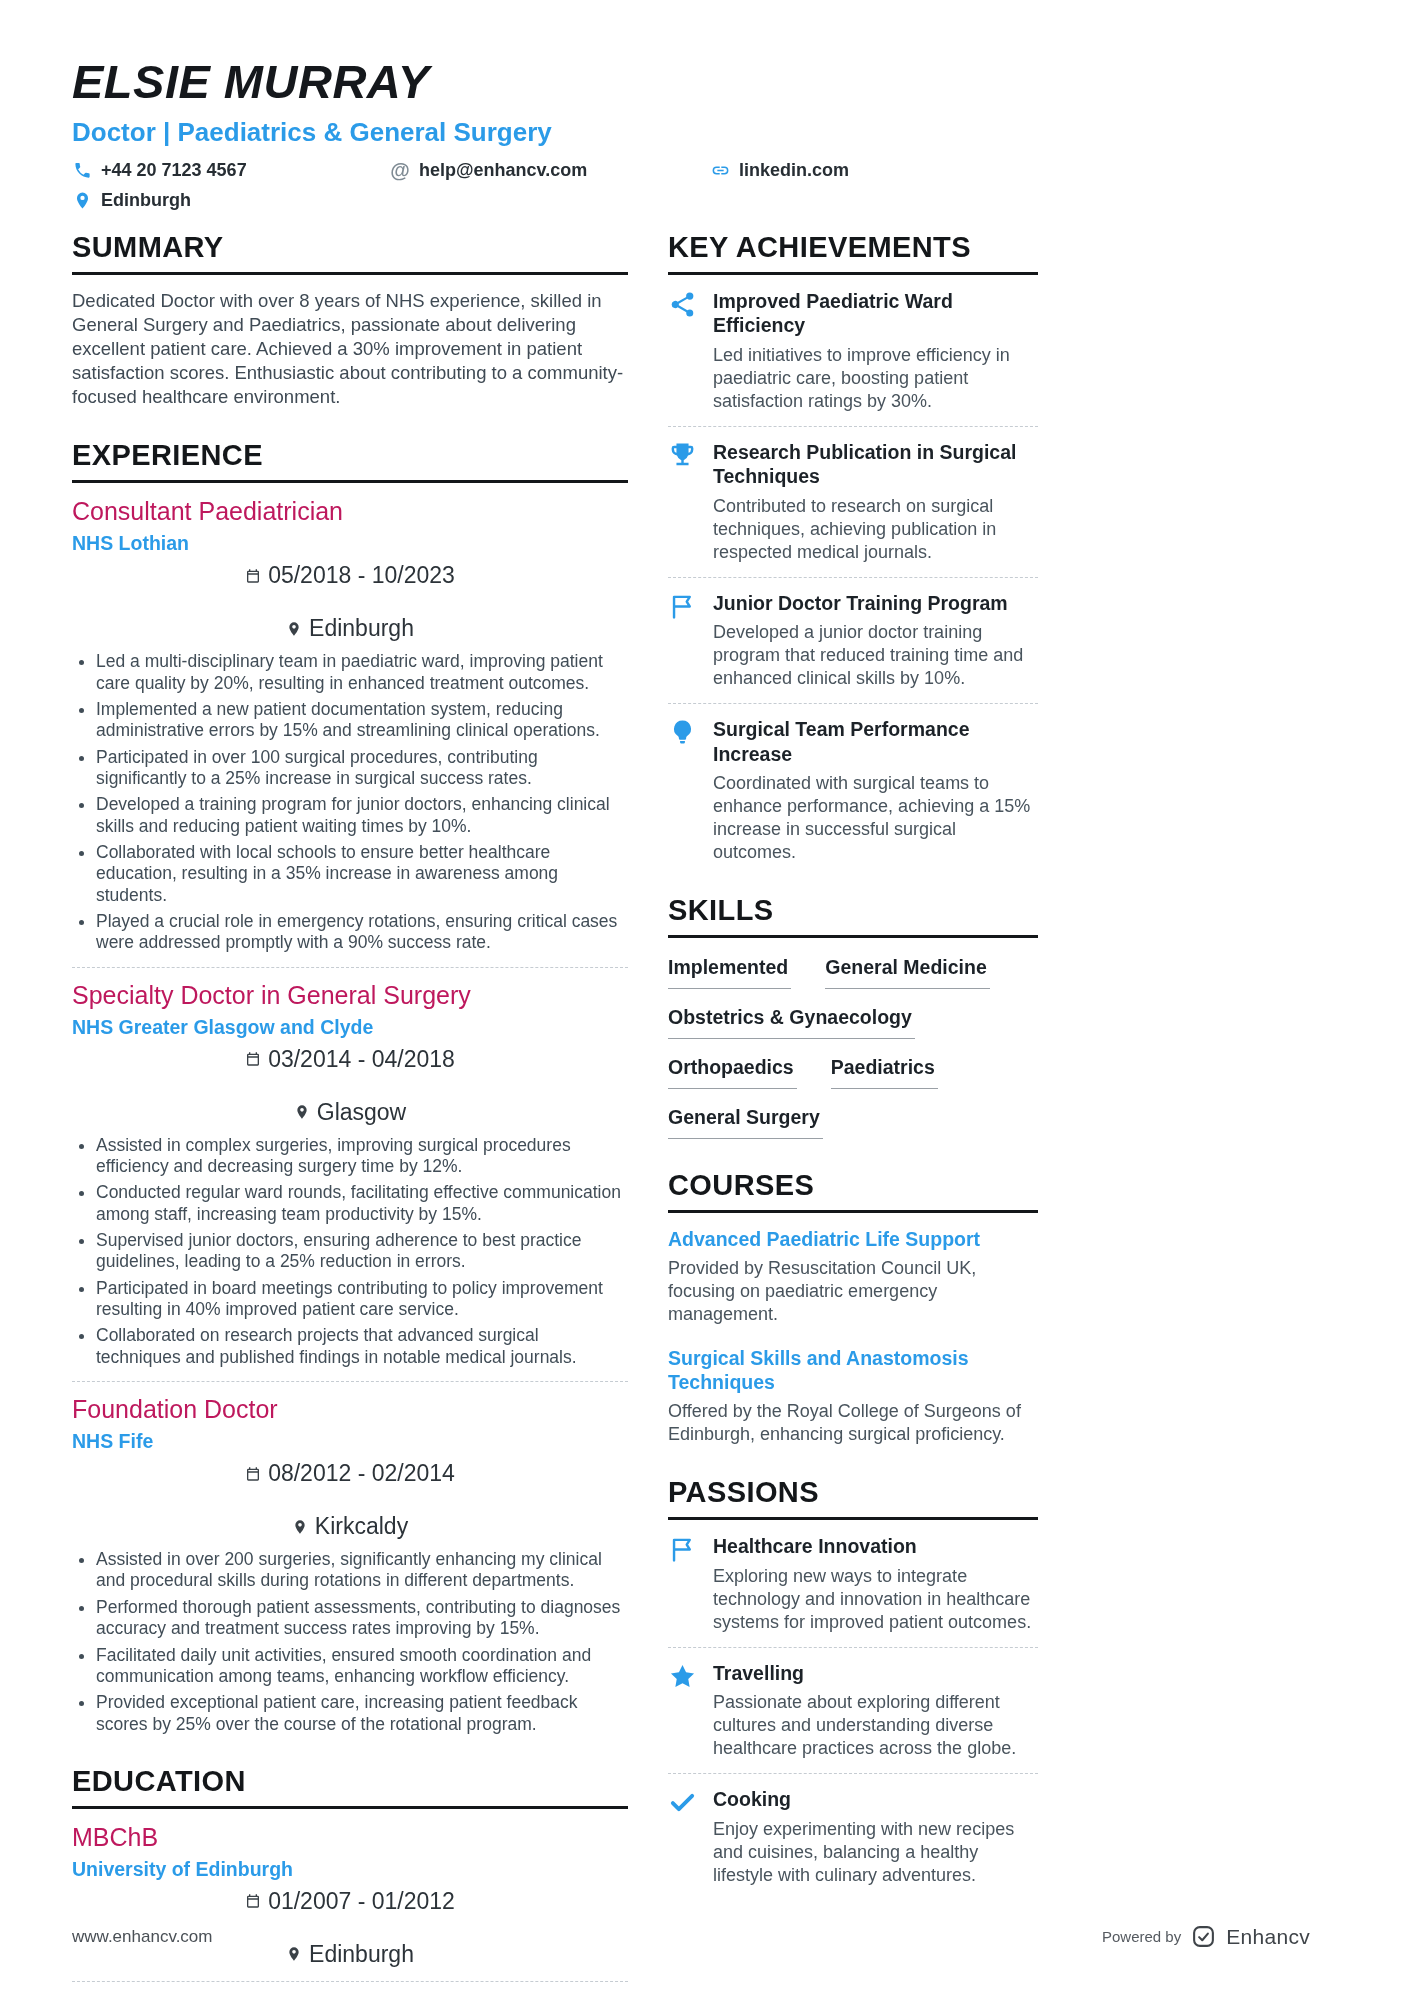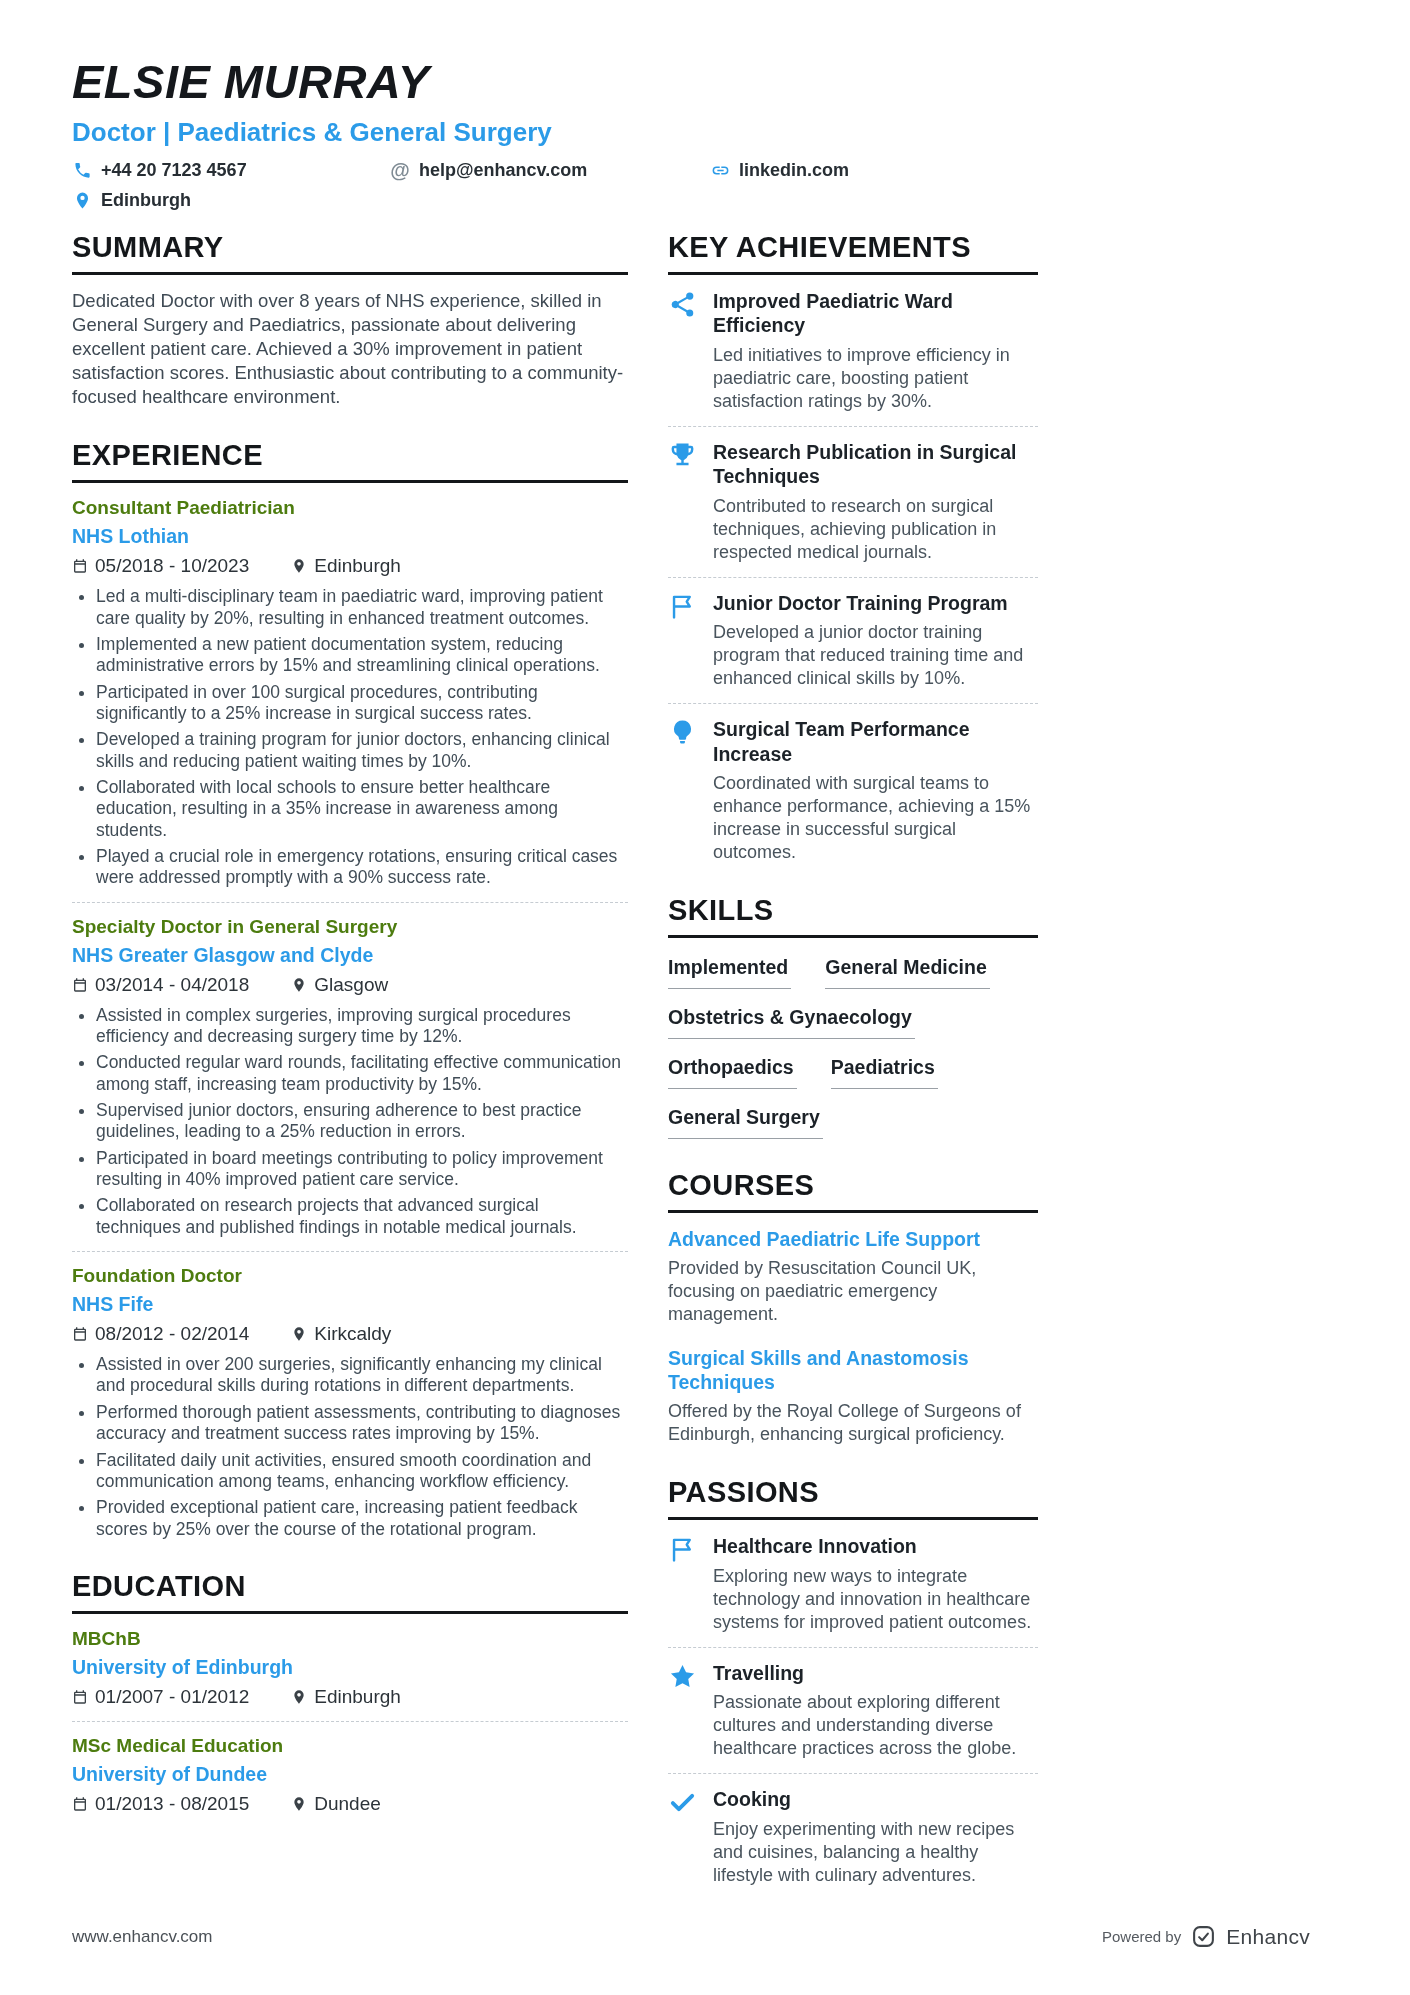--- a/index.html
+++ b/index.html
@@ -31,23 +31,23 @@
   .col .section:first-child { margin-top: 0; }
   .section h2 {
     margin: 0 0 14px; padding-bottom: 8px;
     font-size: 29px; font-weight: 700; letter-spacing: .4px;
     color: #14171a; border-bottom: 3px solid #14171a;
   }
 
   .summary-text { margin: 0; font-size: 18.5px; line-height: 1.3; color: #3f4a54; }
 
   
-  .xp-role { margin: 10px 0 0; font-size: 19px; font-weight: 700; color: #4d7c0f; }
+  .xp-role { margin: 10px 0 0; font-size: 25px; font-weight: 400; color: #be185d; }
   .xp-company { margin-top: 6px; font-size: 19.5px; font-weight: 700; color: var(--accent); }
-  .xp-meta { display: flex; gap: 42px; align-items: center; margin-top: 7px; font-size: 19px; color: #2c3339; }
+  .xp-meta { display: flex; gap: 26px; align-items: center; margin-top: 7px; font-size: 23px; color: #2c3339; flex-direction: column; }
   .meta-item { display: inline-flex; align-items: center; gap: 7px; }
   .micon { display: inline-flex; color: #3a4147; }
   .micon svg { width: 16px; height: 16px; }
   .bullets { margin: 9px 0 0; padding-left: 24px; font-size: 17.5px; line-height: 1.22; color: #414d57; }
   .bullets li { margin: 0 0 5px; }
   .bullets li::marker { color: #414d57; }
   .sep { border-top: 1.5px dashed #c6ccd2; margin: 13px 0; }
 
   
   .ach { display: grid; grid-template-columns: 45px 1fr; align-items: start; }

